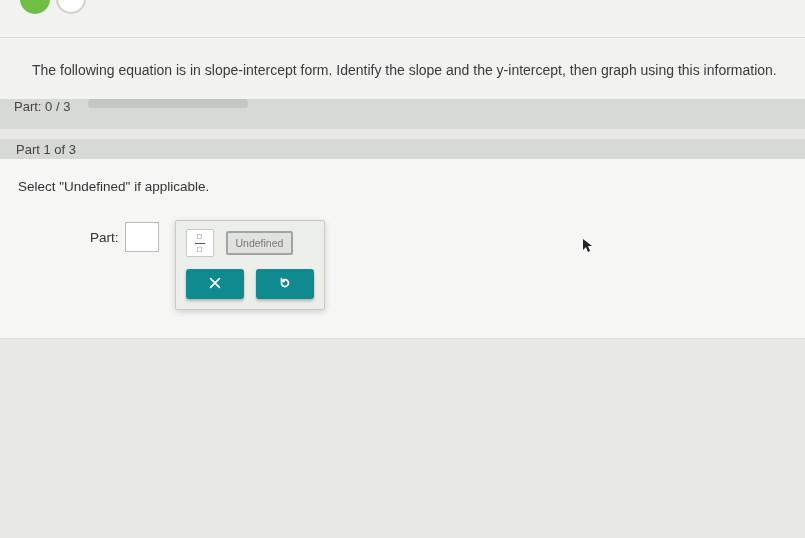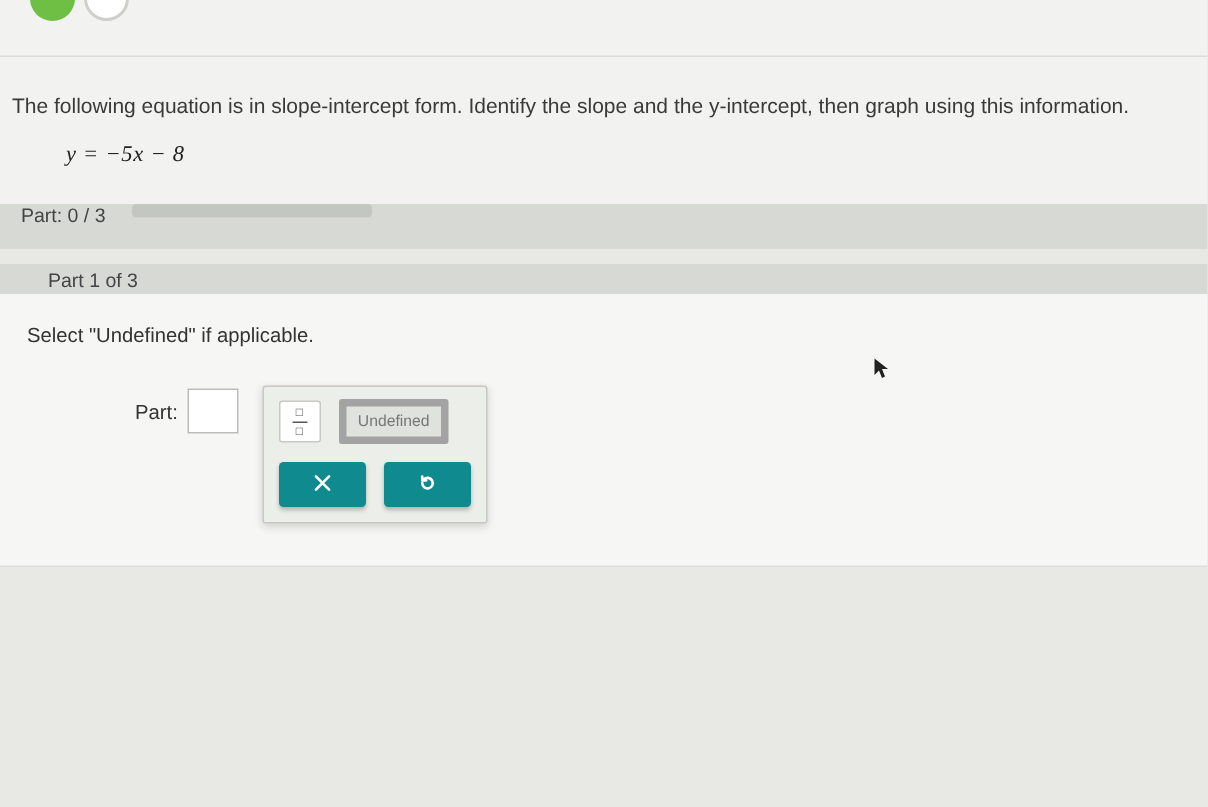--- a/index.html
+++ b/index.html
@@ -19,21 +19,21 @@
   .top-stub .circ1, .top-stub .circ2 {
     position: absolute;
     width: 30px; height: 30px;
     border-radius: 50%;
     top: -16px;
   }
   .top-stub .circ1 { left: 20px; background: #6fbf44; }
   .top-stub .circ2 { left: 56px; background: #fff; border: 2px solid #cfcfca; }
   .question-area {
     background: #f2f3f0;
-    padding: 22px 18px 18px 8px;
+    padding: 22px 18px 18px 32px;
   }
   .question-text { color: #3a3a3a; font-size: 14px; line-height: 1.5; }
   .equation {
     font-family: Georgia, 'Times New Roman', serif;
     font-style: italic;
     font-size: 15px;
     margin: 14px 0 6px 36px;
     color: #222;
     letter-spacing: 0.5px;
   }
@@ -53,21 +53,21 @@
     background: #c3c7c2;
     border-radius: 3px;
     position: relative;
   }
   .spacer { height: 10px; background: #e8e9e5; }
   .part-header {
     background: #d7d9d5;
     height: 20px;
     display: flex;
     align-items: center;
-    padding: 0 32px;
+    padding: 0 16px;
     font-size: 13px;
     color: #444;
   }
   .part-body {
     background: #f6f7f4;
     padding: 20px 18px 28px 18px;
     border-bottom: 1px solid #ddd;
   }
   .instruction { font-size: 13.5px; color: #333; margin-bottom: 26px; }
   .answer-row {
@@ -115,21 +115,21 @@
     justify-content: center;
     cursor: pointer;
   }
   .frac-glyph {
     display: flex; flex-direction: column; align-items: center;
     font-size: 8px; color: #555; line-height: 1;
   }
   .frac-glyph .bar { width: 10px; height: 1px; background: #555; margin: 2px 0; }
   .undef-btn {
     background: #e0e2dd;
-    border: 5px solid #a3a3a3;
+    border: 2px solid #a3a3a3;
     border-radius: 2px;
     padding: 4px 8px;
     font-size: 10.5px;
     color: #777;
     cursor: pointer;
   }
   .palette-bottom {
     display: flex;
     gap: 12px;
   }
@@ -164,21 +164,20 @@
 </head>
 <body>
 
 <div class="top-stub">
   <div class="circ1"></div>
   <div class="circ2"></div>
 </div>
 
 <div class="question-area">
   <div class="question-text">The following equation is in slope-intercept form. Identify the slope and the y-intercept, then graph using this information.</div>
-  <div class="equation">y = −5x − 8</div>
 </div>
 
 <div class="progress-bar-row">
   <span>Part: 0 / 3</span>
   <div class="progress-track"></div>
 </div>
 
 <div class="spacer"></div>
 
 <div class="part-header">

